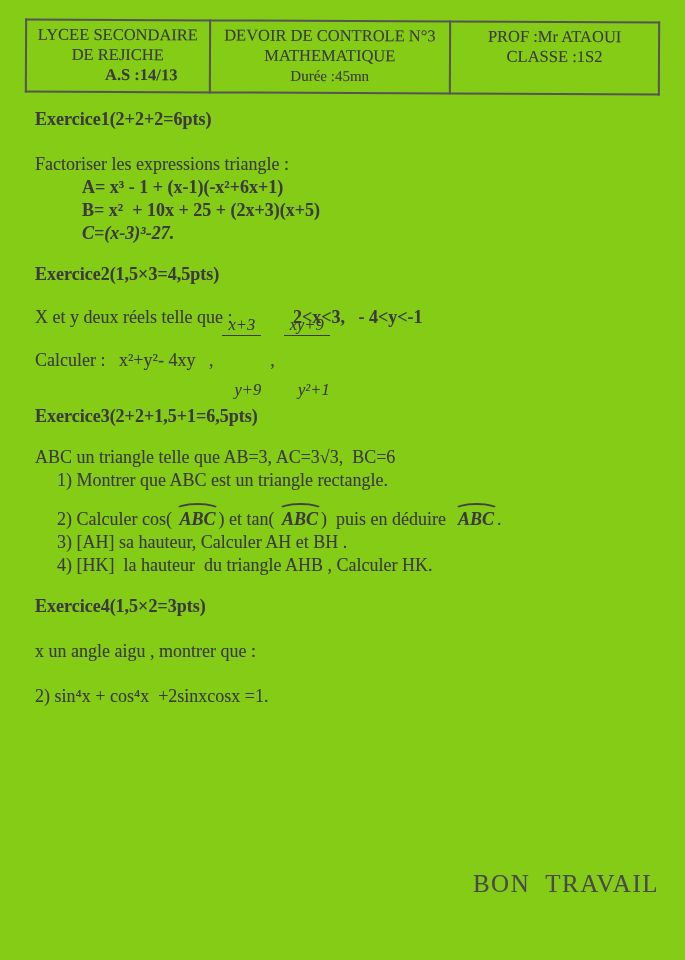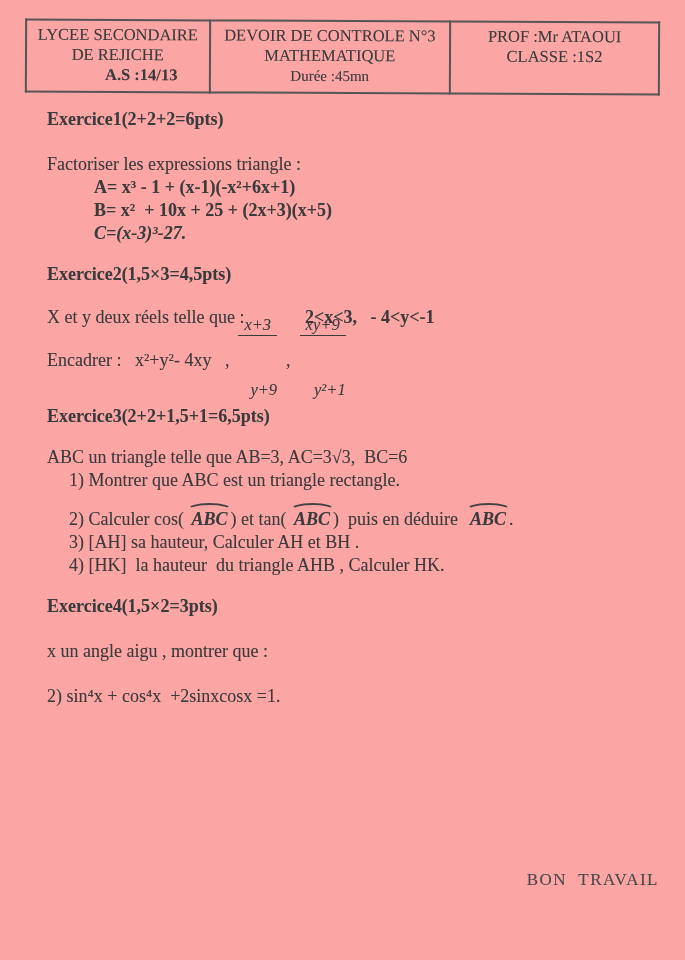--- a/index.html
+++ b/index.html
@@ -1,21 +1,21 @@
 <!DOCTYPE html>
 <html><head>
 <meta charset="utf-8">
 <style>
   html, body { margin: 0; padding: 0; background: #e8e8e8; }
   .page {
     position: relative;
     width: 685px;
     height: 960px;
     margin: 0 auto;
-    background: #fca5a5;
+    background: #84cc16;
     overflow: hidden;
     font-family: "Liberation Serif", "DejaVu Serif", serif;
     color: #3b3b3b;
     text-shadow: 0 0 0.5px rgba(70,70,70,0.35);
   }
   [data-bind] { white-space: pre-wrap; }
 
   
   .header-table {
     position: absolute;
@@ -35,21 +35,21 @@
   .header-table td.c1 { width: 29%; }
   .header-table td.c2 { width: 38%; }
   .header-table td.c3 { width: 33%; }
   .hline { display: block; }
   .hline.bold { font-weight: bold; }
   .hline.small { font-size: 15px; }
 
   
   .body {
     position: absolute;
-    left: 47px; top: 108px; right: 22px;
+    left: 35px; top: 108px; right: 22px;
     font-size: 18px;
     line-height: 23px;
   }
   .line { margin: 0; }
   .ex-title { font-weight: bold; }
   .bold { font-weight: bold; margin-left: 47px; }
   .italic { font-style: italic; }
 
   .mt-title2 { margin-top: 18px; }
   .mb-22 { margin-bottom: 22px; }
@@ -90,21 +90,21 @@
     height: 10px;
     border: 2px solid transparent;
     border-top: 2px solid #424242;
     border-radius: 50%;
   }
   .arc-line { margin-top: 14px; font-family: Liberation Serif, serif; }
 
   .footer {
     position: absolute;
     right: 26px; top: 870px;
-    font-size: 17px;
+    font-size: 25px;
     letter-spacing: 1.5px;
     color: #4a4a4a;
   }
 </style>
 </head>
 <body>
 
 <div class="page">
 
   <table class="header-table">
@@ -132,21 +132,21 @@
 
     <div class="line ex-title mb-22" data-bind="exercises.ex1.title">Exercice1(2+2+2=6pts)</div>
     <div class="line" data-bind="exercises.ex1.intro">Factoriser les expressions triangle :</div>
     <div class="line bold" data-bind="exercises.ex1.exprA">A= x³ - 1 + (x-1)(-x²+6x+1)</div>
     <div class="line bold" data-bind="exercises.ex1.exprB">B= x²  + 10x + 25 + (2x+3)(x+5)</div>
     <div class="line bold italic" data-bind="exercises.ex1.exprC">C=(x-3)³-27.</div>
 
     <div class="line ex-title mt-title2 mb-20" data-bind="exercises.ex2.title">Exercice2(1,5×3=4,5pts)</div>
     <div class="line mb-6"><span data-bind="exercises.ex2.given_prefix">X et y deux réels telle que :   </span><span class="bold" data-bind="exercises.ex2.given_bounds">2&lt;x&lt;3,   - 4&lt;y&lt;-1</span></div>
     <div class="line encadrer-line mb-20">
-      <span data-bind="exercises.ex2.encadrer_label">Encadrer :   x²+y²- 4xy   ,</span>
+      <span data-bind="exercises.ex2.encadrer_label">Calculer :   x²+y²- 4xy   ,</span>
       <span class="frac">
         <span class="num" data-bind="exercises.ex2.frac1.num">x+3</span>
         <span class="den" data-bind="exercises.ex2.frac1.den">y+9</span>
       </span>
       <span data-bind="exercises.ex2.sep2">,</span>
       <span class="frac">
         <span class="num" data-bind="exercises.ex2.frac2.num">xy+9</span>
         <span class="den" data-bind="exercises.ex2.frac2.den">y²+1</span>
       </span>
     </div>

